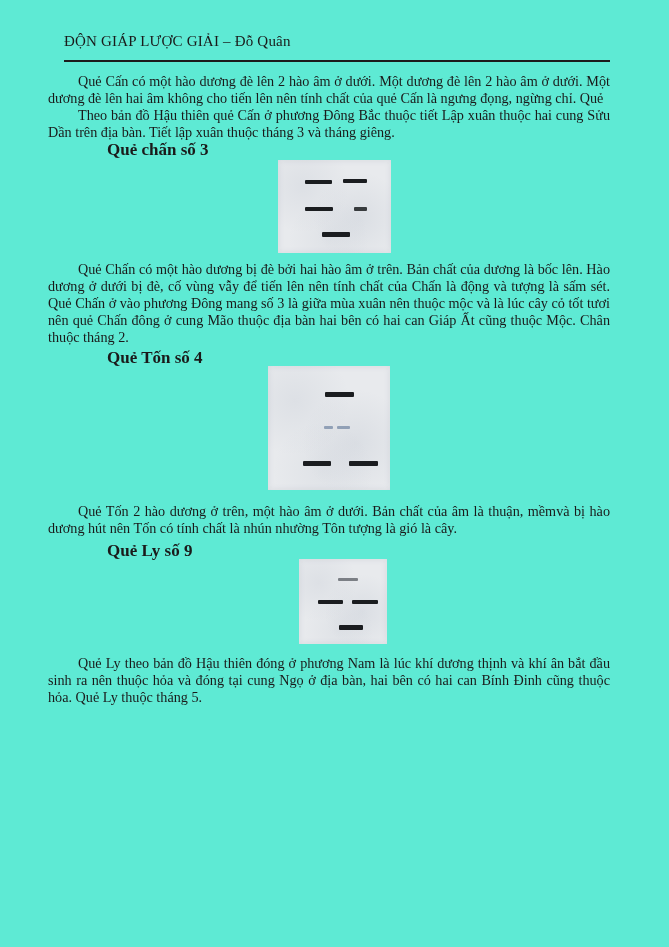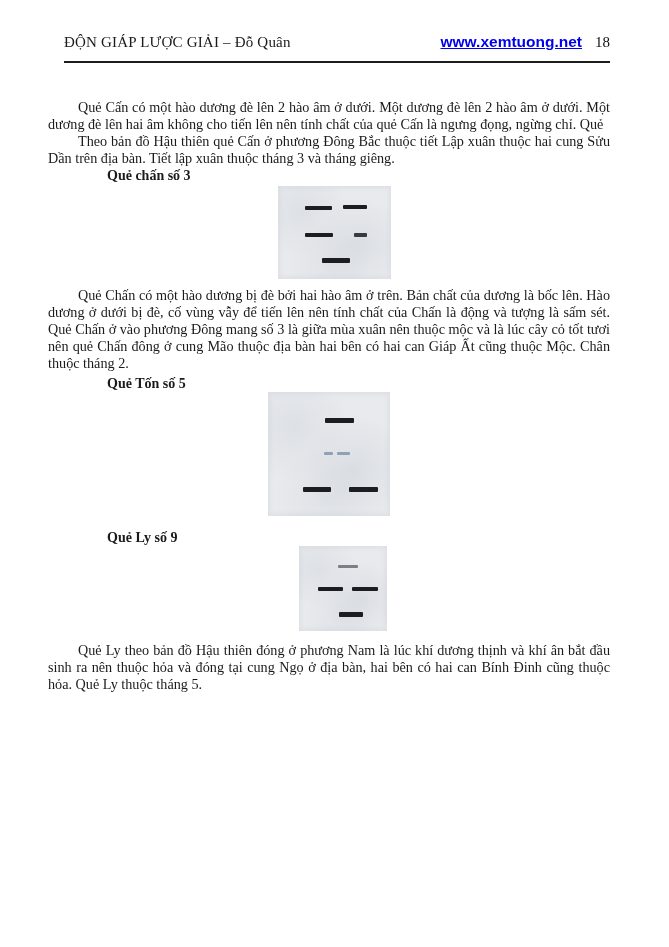--- a/index.html
+++ b/index.html
@@ -1,20 +1,20 @@
 <!DOCTYPE html>
 <html><head>
 <meta charset="utf-8">
 <style>
   html,body{margin:0;padding:0;background:#9a9a9a;}
   .page{
     position:relative;
     width:669px;height:947px;
     margin:0 auto;
-    background:#ffffff;
+    background:#5eead4;
     color:#1a1a1a;
     font-family:"Liberation Serif","DejaVu Serif",serif;
     box-sizing:border-box;
     padding:0 59px 0 48px;
     overflow:hidden;
   }
   
   .hdr{
     margin:33px 0 0 16px;
     display:flex;
@@ -39,33 +39,33 @@
     font-size:15px;
     margin-left:9px;
     color:#111;
   }
   .rule{
     border:none;
     border-top:2px solid #1c1c1c;
     margin:10px 0 0 16px;
   }
   
-  main{display:block;margin-top:36px;}
+  main{display:block;margin-top:11px;}
   p,h3{
     margin:0;
     font-size:14.2px;
     line-height:17px;
     text-align:justify;
   }
   p.indent{text-indent:30px;}
   h3{
     font-weight:bold;
     text-align:left;
     margin-left:59px;
-    font-size:14px;
+    font-size:17px;
   }
   
   .fig{
     position:relative;
     background:
       radial-gradient(circle at 22% 28%, rgba(110,125,150,.09), transparent 42%),
       radial-gradient(circle at 72% 62%, rgba(110,125,150,.11), transparent 46%),
       radial-gradient(circle at 45% 85%, rgba(110,125,150,.07), transparent 40%),
       #e8eaed;
     box-shadow:inset 0 0 6px rgba(90,100,120,.12);
@@ -98,54 +98,51 @@
   .sp-before-h2{margin-top:3px;}
   .sp-before-h3{margin-top:5px;}
 </style>
 </head>
 <body>
 
 <div class="page">
 
   <header class="hdr">
     <span class="hdr-title">ĐỘN GIÁP LƯỢC GIẢI – Đỗ Quân</span>
-    <span class="hdr-right">
-      <span class="site-link">www.xemtuong.net</span>
-      <span class="page-num">18</span>
-    </span>
   </header>
   <hr class="rule">
 
   <main>
 
     <p class="indent">Quẻ Cấn có một hào dương đè lên 2 hào âm ở dưới. Một dương đè lên 2 hào âm ở dưới. Một dương đè lên hai âm không cho tiến lên nên tính chất của quẻ Cấn là ngưng đọng, ngừng chỉ. Quẻ</p>
     <p class="indent">Theo bản đồ Hậu thiên quẻ Cấn ở phương Đông Bắc thuộc tiết Lập xuân thuộc hai cung Sửu Dần trên địa bàn. Tiết lập xuân thuộc tháng 3 và tháng giêng.</p>
 
     <h3>Quẻ chấn số 3</h3>
 
     <div class="fig fig-chan">
       <span class="seg c-a1"></span>
       <span class="seg c-a2"></span>
       <span class="seg c-b1"></span>
       <span class="seg c-b2"></span>
       <span class="seg c-c1"></span>
     </div>
 
     <p class="indent">Quẻ Chấn có một hào dương bị đè bởi hai hào âm ở trên. Bản chất của dương là bốc lên. Hào dương ở dưới bị đè, cố vùng vẫy để tiến lên nên tính chất của Chấn là động và tượng là sấm sét. Quẻ Chấn ở vào phương Đông mang số 3 là giữa mùa xuân nên thuộc mộc và là lúc cây cỏ tốt tươi nên quẻ Chấn đông ở cung Mão thuộc địa bàn hai bên có hai can Giáp Ất cũng thuộc Mộc. Chân thuộc tháng 2.</p>
 
-    <h3 class="sp-before-h2">Quẻ Tốn số 5</h3>
+    <h3 class="sp-before-h2">Quẻ Tốn số 4</h3>
 
     <div class="fig fig-ton">
       <span class="seg t-a1"></span>
       <span class="seg faint-blue t-b1"></span>
       <span class="seg faint-blue t-b2"></span>
       <span class="seg t-c1"></span>
       <span class="seg t-c2"></span>
     </div>
 
+    <p class="indent">Quẻ Tốn 2 hào dương ở trên, một hào âm ở dưới. Bản chất của âm là thuận, mềmvà bị hào dương hút nên Tốn có tính chất là nhún nhường Tôn tượng là gió là cây.</p>
 
     <h3 class="sp-before-h3">Quẻ Ly số 9</h3>
 
     <div class="fig fig-ly">
       <span class="seg faint-gray l-a1"></span>
       <span class="seg l-b1"></span>
       <span class="seg l-b2"></span>
       <span class="seg l-c1"></span>
     </div>
 

